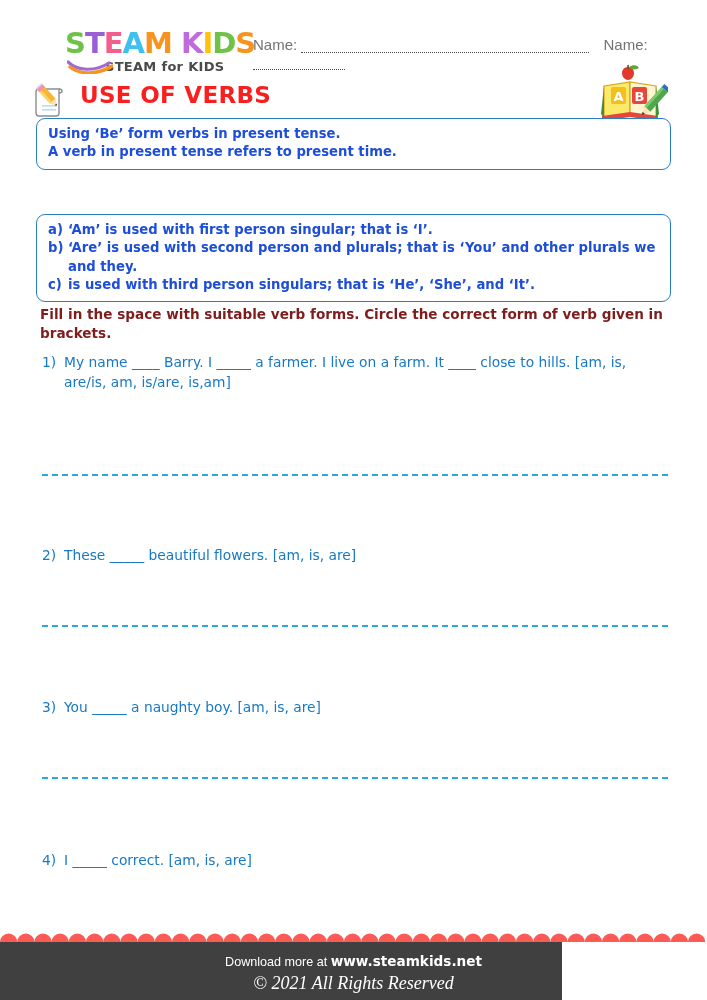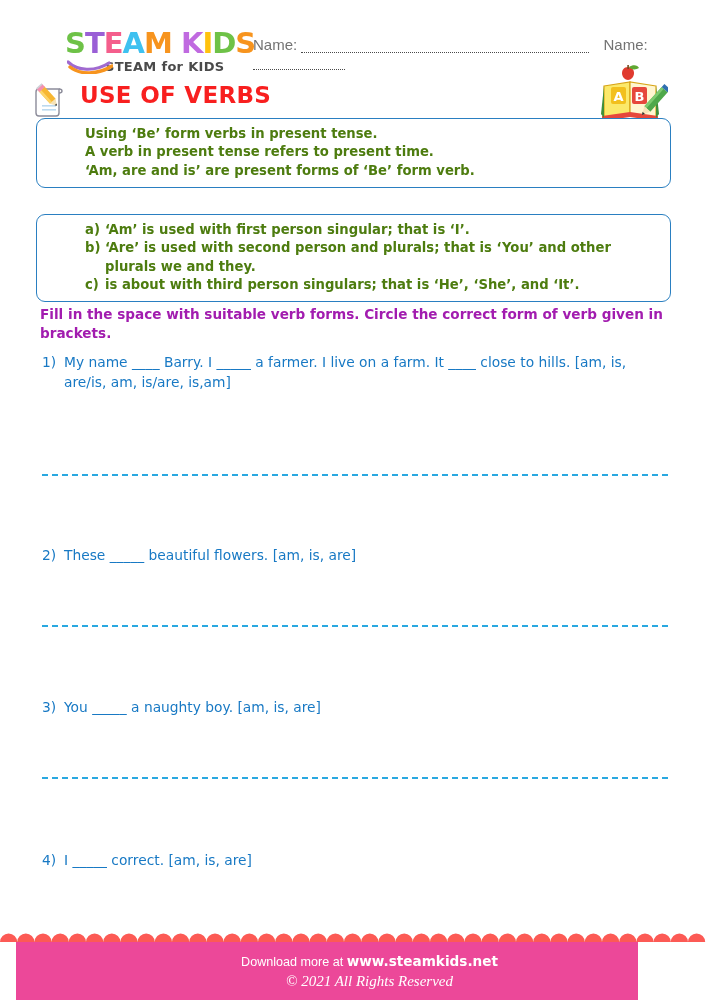--- a/index.html
+++ b/index.html
@@ -37,36 +37,35 @@
 
   
   .blue-box {
     position:absolute; left:36px; width:635px;
     border:1.6px solid #2a7fc1; border-radius:9px;
     background:#ffffff;
     padding:6px 10px 7px 11px;
   }
   .blue-box p {
     font-family:"DejaVu Sans", sans-serif;
-    font-weight:bold; font-size:13.2px; line-height:18.3px; color:#4d7c0f;
+    font-weight:bold; font-size:13.2px; line-height:18.3px; color:#1d4ed8;
     white-space:nowrap;
-    margin-left:37px;
   }
   #box1 { top:118px; }
   #box2 { top:214px; }
   #box2 p { white-space:normal; }
   .li-row { display:flex; }
   .li-mark { width:20px; flex:0 0 20px; }
   .li-text { flex:1; }
 
   
   .instruction {
     position:absolute; left:40px; top:305px; width:630px;
     font-family:"DejaVu Sans", sans-serif; font-weight:bold;
-    font-size:13.6px; line-height:19px; color:#a21caf;
+    font-size:13.6px; line-height:19px; color:#7f1d1d;
   }
 
   
   .q {
     position:absolute; left:42px; width:628px;
     font-family:"DejaVu Sans", sans-serif; font-weight:normal;
     font-size:13.8px; line-height:19.5px; color:#1879c4;
     display:flex;
   }
   .q-num { width:22px; flex:0 0 22px; }
@@ -77,30 +76,30 @@
   #q4 { top:851px; }
 
   
   .sep { position:absolute; left:42px; width:626px; height:0;
          border-top:2px dashed #29a8e0; }
   #sep1 { top:474px; }
   #sep2 { top:625px; }
   #sep3 { top:777px; }
 
   
-  .footer { position:absolute; left:16px; bottom:0; width:622px; height:58px;
-            background:#ec4899; }
+  .footer { position:absolute; left:0; bottom:0; width:562px; height:58px;
+            background:#404040; }
   .scallop { position:absolute; left:0; bottom:58px; width:707px; height:10px;
              overflow:hidden; }
   .scallop svg { display:block; }
   .f-line1 { position:absolute; left:0; top:11px; width:707px; text-align:center;
              color:#ffffff; font-size:12.6px; font-family:"Liberation Sans", sans-serif; }
   .f-line1 b { font-family:"DejaVu Sans", sans-serif; font-weight:bold; font-size:13.6px; }
   .f-line2 { position:absolute; left:0; top:31px; width:707px; text-align:center;
-             color:#ffffff; font-size:15px; font-family:"Liberation Serif", serif;
+             color:#ffffff; font-size:18px; font-family:"Liberation Serif", serif;
              font-style:italic; }
 </style>
 </head>
 <body>
 
 <div class="header">
 
   <div class="logo-wrap">
     <div class="logo-word" id="logo-word"><span style="color: rgb(110, 194, 71);">S</span><span style="color: rgb(154, 95, 214);">T</span><span style="color: rgb(244, 94, 140);">E</span><span style="color: rgb(62, 193, 240);">A</span><span style="color: rgb(247, 148, 30);">M</span><span style="color: rgb(255, 255, 255);">&nbsp;</span><span style="color: rgb(192, 106, 224);">K</span><span style="color: rgb(255, 194, 14);">I</span><span style="color: rgb(110, 194, 71);">D</span><span style="color: rgb(247, 148, 30);">S</span></div>
     <div class="logo-tag">STEAM for KIDS</div>
@@ -161,35 +160,34 @@
       <rect x="48" y="16" width="8" height="4" fill="#2f6fb0"></rect>
       <polygon points="48,46 56,46 52,54" fill="#f6e3b8"></polygon>
       <polygon points="50.4,51.3 53.6,51.3 52,54" fill="#2b2b2b"></polygon>
     </g>
   </svg>
 </div>
 
 <div class="blue-box" id="box1">
   <p>Using ‘Be’ form verbs in present tense.</p>
   <p>A verb in present tense refers to present time.</p>
-  <p>‘Am, are and is’ are present forms of ‘Be’ form verb.</p>
 </div>
 
 <div class="blue-box" id="box2">
   <p class="li-row">
     <span class="li-mark">a)</span>
     <span class="li-text">‘Am’ is used with first person singular; that is ‘I’.</span>
   </p>
   <p class="li-row">
     <span class="li-mark">b)</span>
     <span class="li-text">‘Are’ is used with second person and plurals; that is ‘You’ and other plurals we and they.</span>
   </p>
   <p class="li-row">
     <span class="li-mark">c)</span>
-    <span class="li-text">is about with third person singulars; that is ‘He’, ‘She’, and ‘It’.</span>
+    <span class="li-text">is used with third person singulars; that is ‘He’, ‘She’, and ‘It’.</span>
   </p>
 </div>
 
 <div class="instruction">Fill in the space with suitable verb forms. Circle the correct form of verb given in brackets.</div>
 
 <div class="q" id="q1">
   <span class="q-num">1)</span>
   <span class="q-text">My name ____ Barry. I _____ a farmer. I live on a farm. It ____ close to hills. [am, is, are/is, am, is/are, is,am]</span>
 </div>
 

